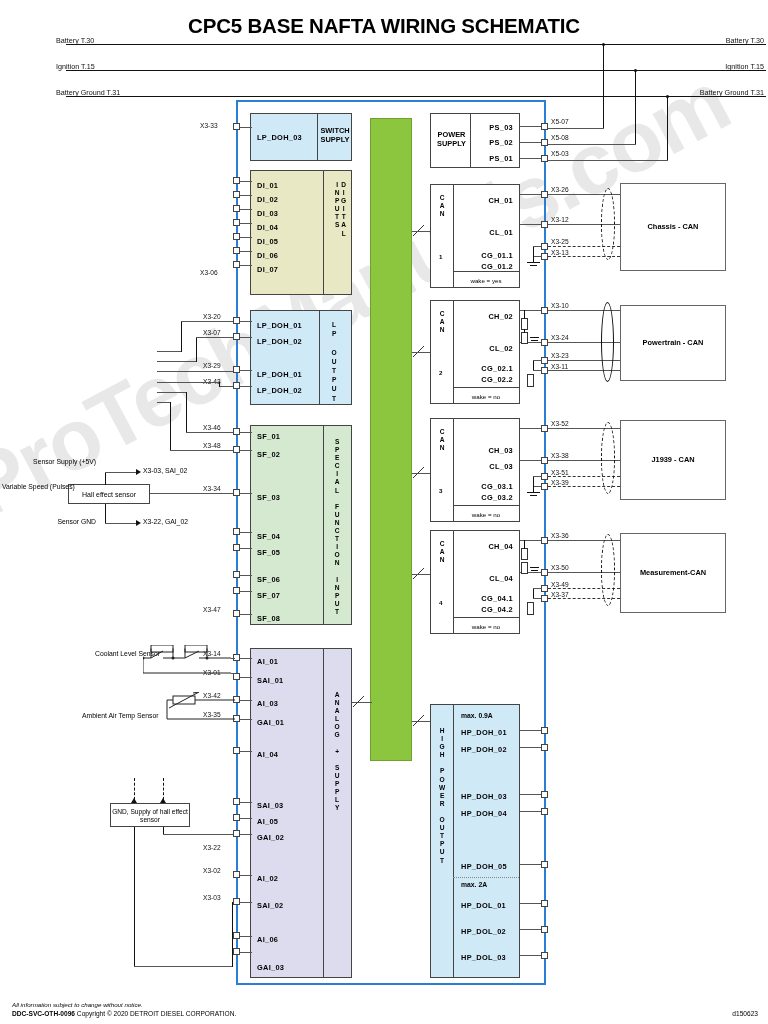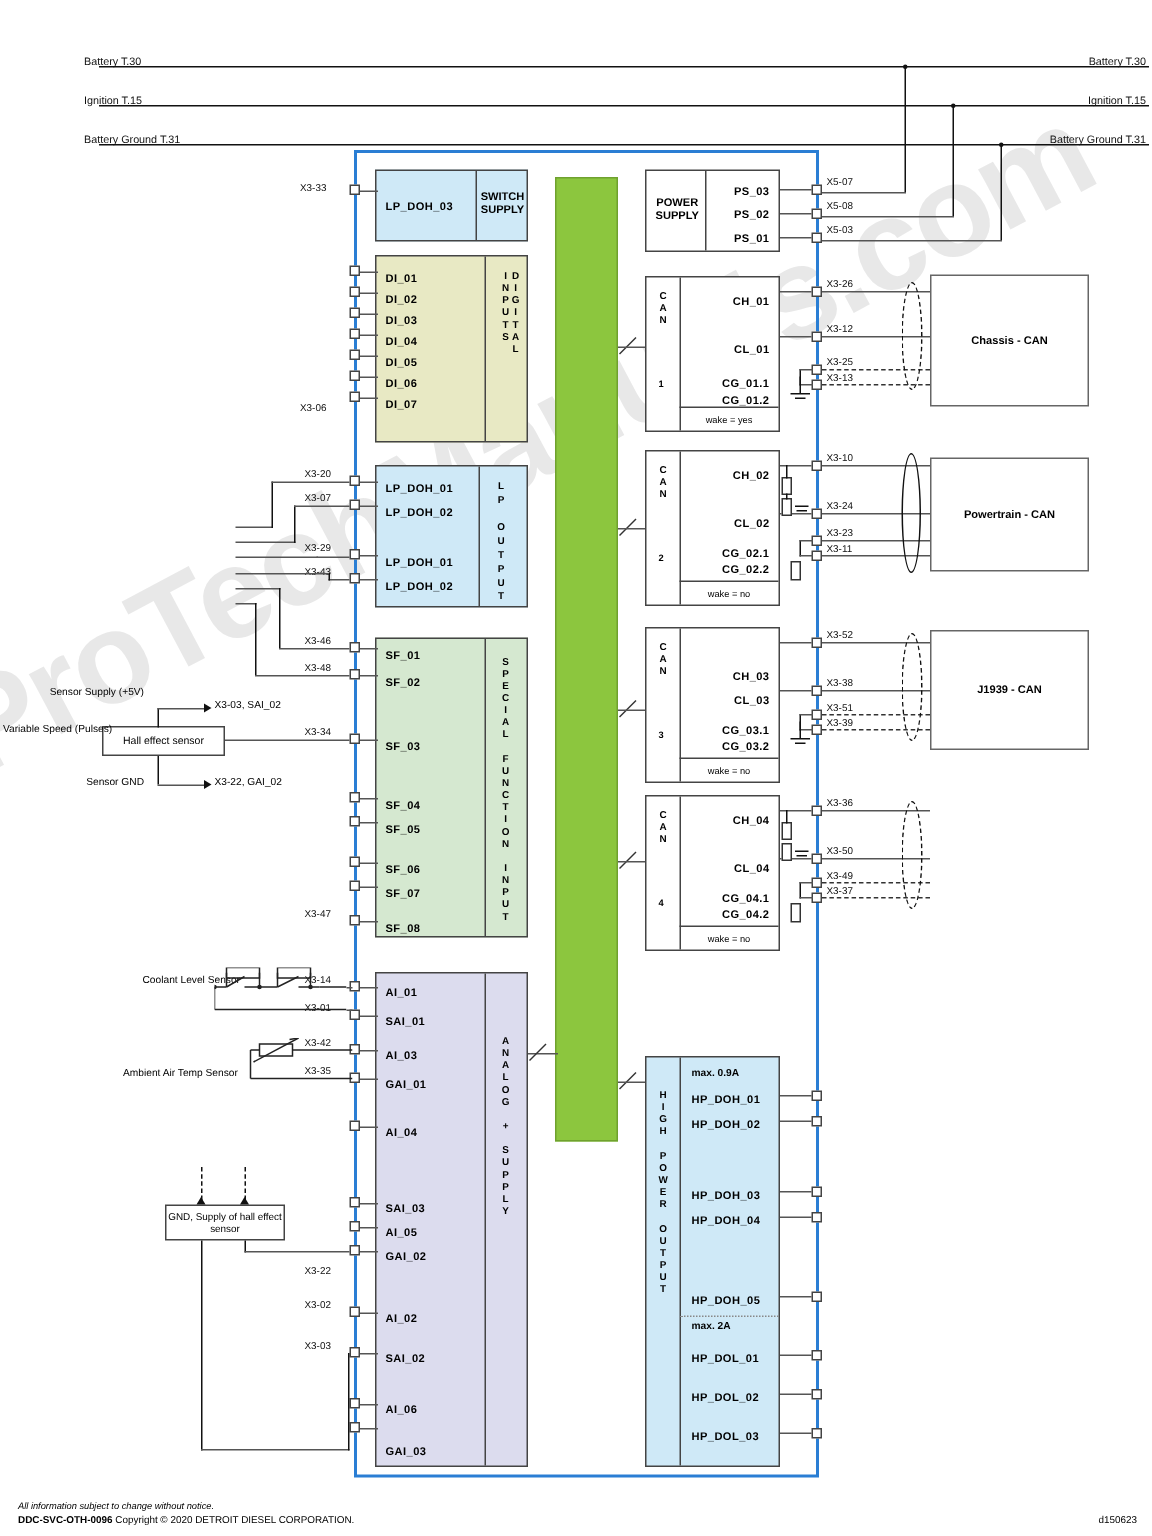--- a/index.html
+++ b/index.html
@@ -124,20 +124,21 @@
     letter-spacing:-2px;
   }
 </style>
 </head>
 <body>
 
 <div id="sheet">
 
   <div class="wm">ProTechManuals.com</div>
 
+  <div class="abs title">CPC5 BASE NAFTA WIRING SCHEMATIC</div>
 
   <div class="abs rail" style="top:44px;"></div>
   <div class="abs rail" style="top:70px;"></div>
   <div class="abs rail" style="top:96px;"></div>
 
   <div class="abs rail-lbl" style="left:56px;top:36px;">Battery T.30</div>
   <div class="abs rail-lbl r" style="right:4px;top:36px;">Battery T.30</div>
   <div class="abs rail-lbl" style="left:56px;top:62px;">Ignition T.15</div>
   <div class="abs rail-lbl r" style="right:4px;top:62px;">Ignition T.15</div>
   <div class="abs rail-lbl" style="left:56px;top:88px;">Battery Ground T.31</div>
@@ -493,20 +494,23 @@
   <div class="abs vwire" style="left:533px;top:588px;height:11px;"></div>
   <div class="abs hwire" style="left:533px;top:588px;width:9px;"></div>
   <div class="abs hwire" style="left:533px;top:598px;width:9px;"></div>
   <div class="abs res" style="left:527px;top:602px;width:7px;height:13px;"></div>
   <div class="abs res" style="left:521px;top:548px;width:7px;height:12px;"></div>
   <div class="abs res" style="left:521px;top:562px;width:7px;height:12px;"></div>
   <div class="abs vwire" style="left:524px;top:540px;height:9px;"></div>
   <div class="abs gndline" style="left:530px;top:567px;width:9px;"></div>
   <div class="abs gndline" style="left:531px;top:570px;width:7px;"></div>
   <div class="abs oval-d" style="left:601px;top:534px;width:14px;height:72px;"></div>
+  <div class="abs netbox" style="left:620px;top:533px;width:106px;height:80px;">
+    <div class="netname" style="margin-top:34px;">Measurement-CAN</div>
+  </div>
 
   <div class="abs modbox mod-blue" style="left:430px;top:704px;width:90px;height:274px;">
     <div class="divider" style="left:22px;"></div>
     <div class="vert-label" style="left:7px;top:22px;">HIGH POWER OUTPUT</div>
     <div class="abs maxlbl" style="left:30px;top:7px;">max. 0.9A</div>
     <div class="mod-name" style="left:30px;top:23px;">HP_DOH_01</div>
     <div class="mod-name" style="left:30px;top:40px;">HP_DOH_02</div>
     <div class="mod-name" style="left:30px;top:87px;">HP_DOH_03</div>
     <div class="mod-name" style="left:30px;top:104px;">HP_DOH_04</div>
     <div class="mod-name" style="left:30px;top:157px;">HP_DOH_05</div>

